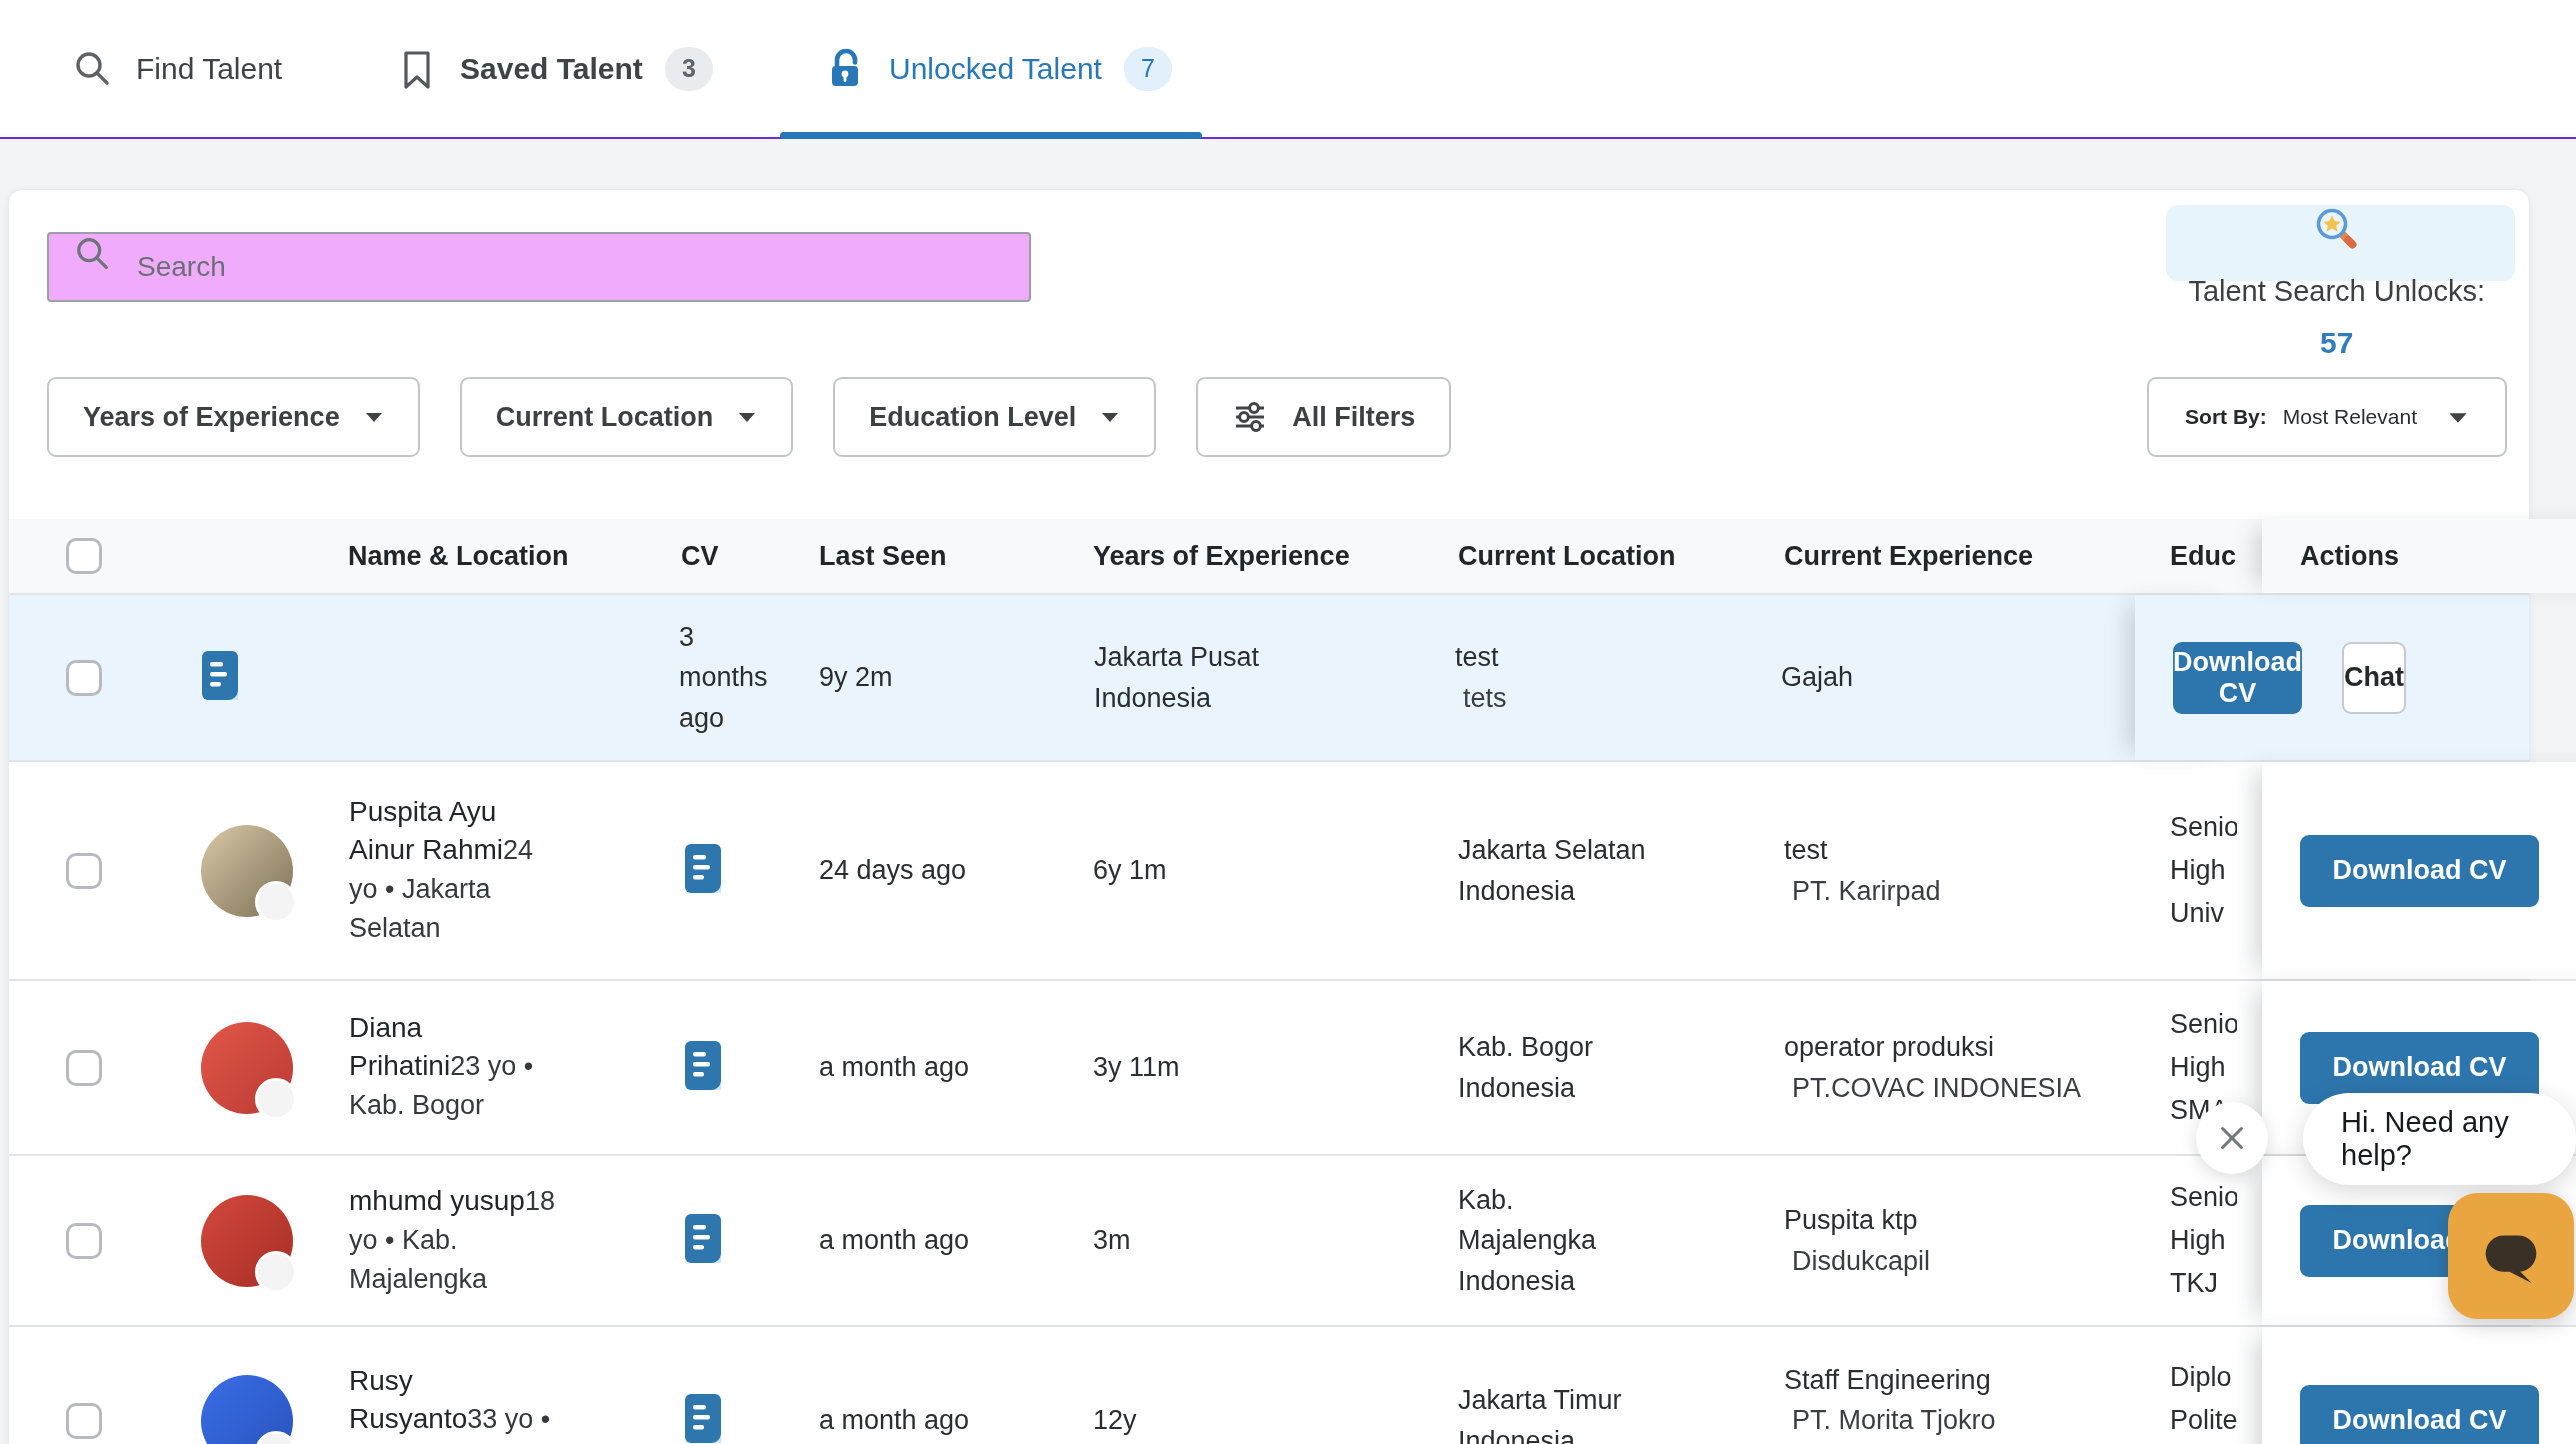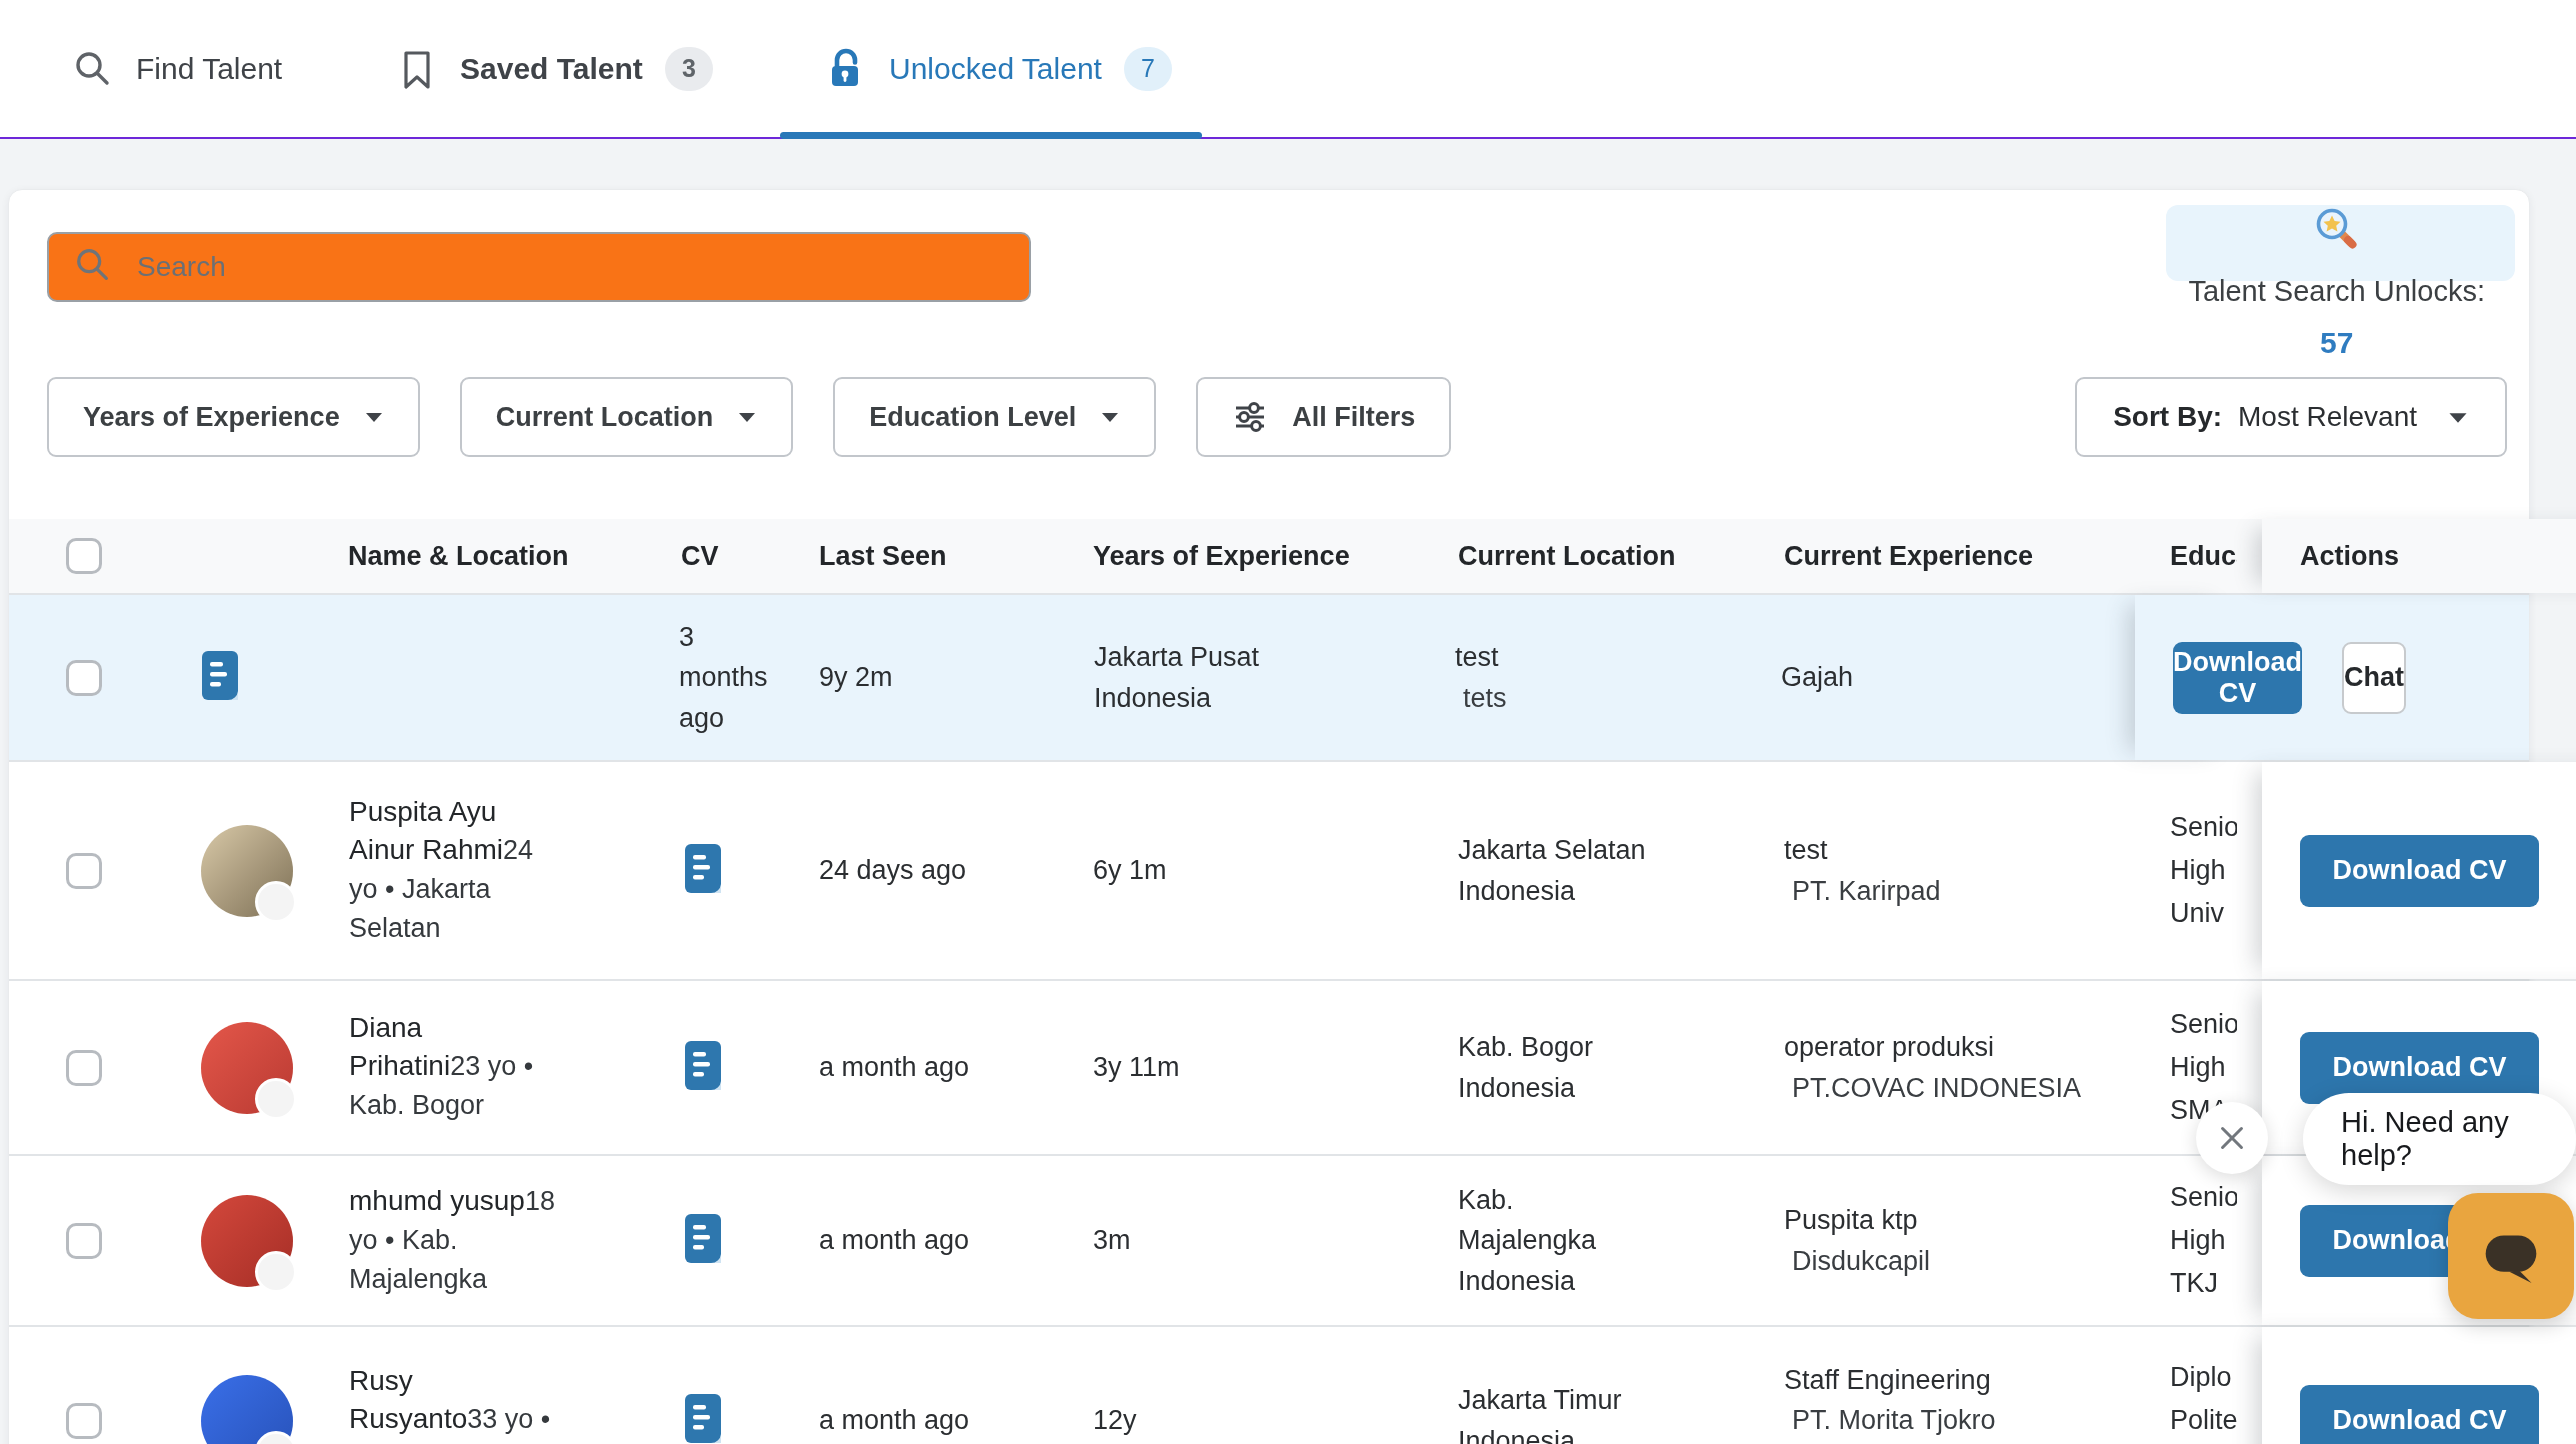--- a/index.html
+++ b/index.html
@@ -20,27 +20,27 @@
   .badge--blue { background:#e1f0fa; color:#2878b8; }
   .tab-underline { position:absolute; left:780px; bottom:-2px; width:422px; height:7px; background:#2878b8; border-radius:4px; }
 
   
   .card { position:absolute; left:8px; top:189px; width:2522px; height:1295px; background:#ffffff; border:1px solid #e9ebed; border-radius:14px; box-shadow:0 2px 8px rgba(30,40,50,.06); }
 
   .unlocks-pill { position:absolute; right:14px; top:15px; height:76px; display:flex; align-items:center; gap:18px; padding:0 30px 0 22px; background:#e8f4fc; border-radius:12px;flex-direction:column; }
   .unlocks-pill .u-label { font-size:29px; color:#3c4043; }
   .unlocks-pill .u-count { font-size:30px; font-weight:bold; color:#2f7cc0; }
 
-  .searchbox { position:absolute; left:38px; top:42px; width:984px; height:70px; border:2px solid #9aa0a6; border-radius:10px; display:flex; align-items:center; gap:24px; padding:0 24px; background:#f97316; }
+  .searchbox { position:absolute; left:38px; top:42px; width:984px; height:70px; border:2px solid #9aa0a6; border-radius:4px; display:flex; gap:24px; padding:0 24px; background:#f0abfc; }
   .searchbox input { border:none; outline:none; flex:1; font-size:28px; color:#2b2e31; font-family:"Liberation Sans",sans-serif; background:transparent; }
   .searchbox input::placeholder { color:#6b7075; }
 
   .filters { position:absolute; left:38px; top:187px; display:flex; gap:40px; }
   .fbtn { height:80px; display:flex; align-items:center; gap:24px; padding:0 34px; border:2px solid #c2c6cb; border-radius:9px; background:#fff; font-size:27px; font-weight:bold; color:#3c4043; cursor:pointer; }
-  .sortbtn { position:absolute; right:22px; top:187px; height:80px; display:flex; align-items:center; gap:16px; padding:0 36px; border:2px solid #c2c6cb; border-radius:9px; background:#fff; font-size:28px; color:#2b2e31; cursor:pointer; }
+  .sortbtn { position:absolute; right:22px; top:187px; height:80px; display:flex; align-items:center; gap:16px; padding:0 36px; border:2px solid #c2c6cb; border-radius:9px; background:#fff; font-size:21px; color:#2b2e31; cursor:pointer; }
   .sortbtn .s-label { font-weight:bold; color:#26292c; }
   .sortbtn .caret { margin-left:14px; }
 
   
   .table { position:absolute; left:0; top:329px; width:2520px; }
   .trow { display:grid; grid-template-columns:122px 458px 115px 249px 339px 304px 364px 102px 469px; border-bottom:2px solid #e1e4e7;gap:25px; }
   .trow > div { display:flex; align-items:center; }
   .thead { background:#f8f9fa; height:76px; font-weight:bold; font-size:27px; color:#232629; }
   .thead > div { align-items:center; }
   .c-check { padding-left:57px; }

